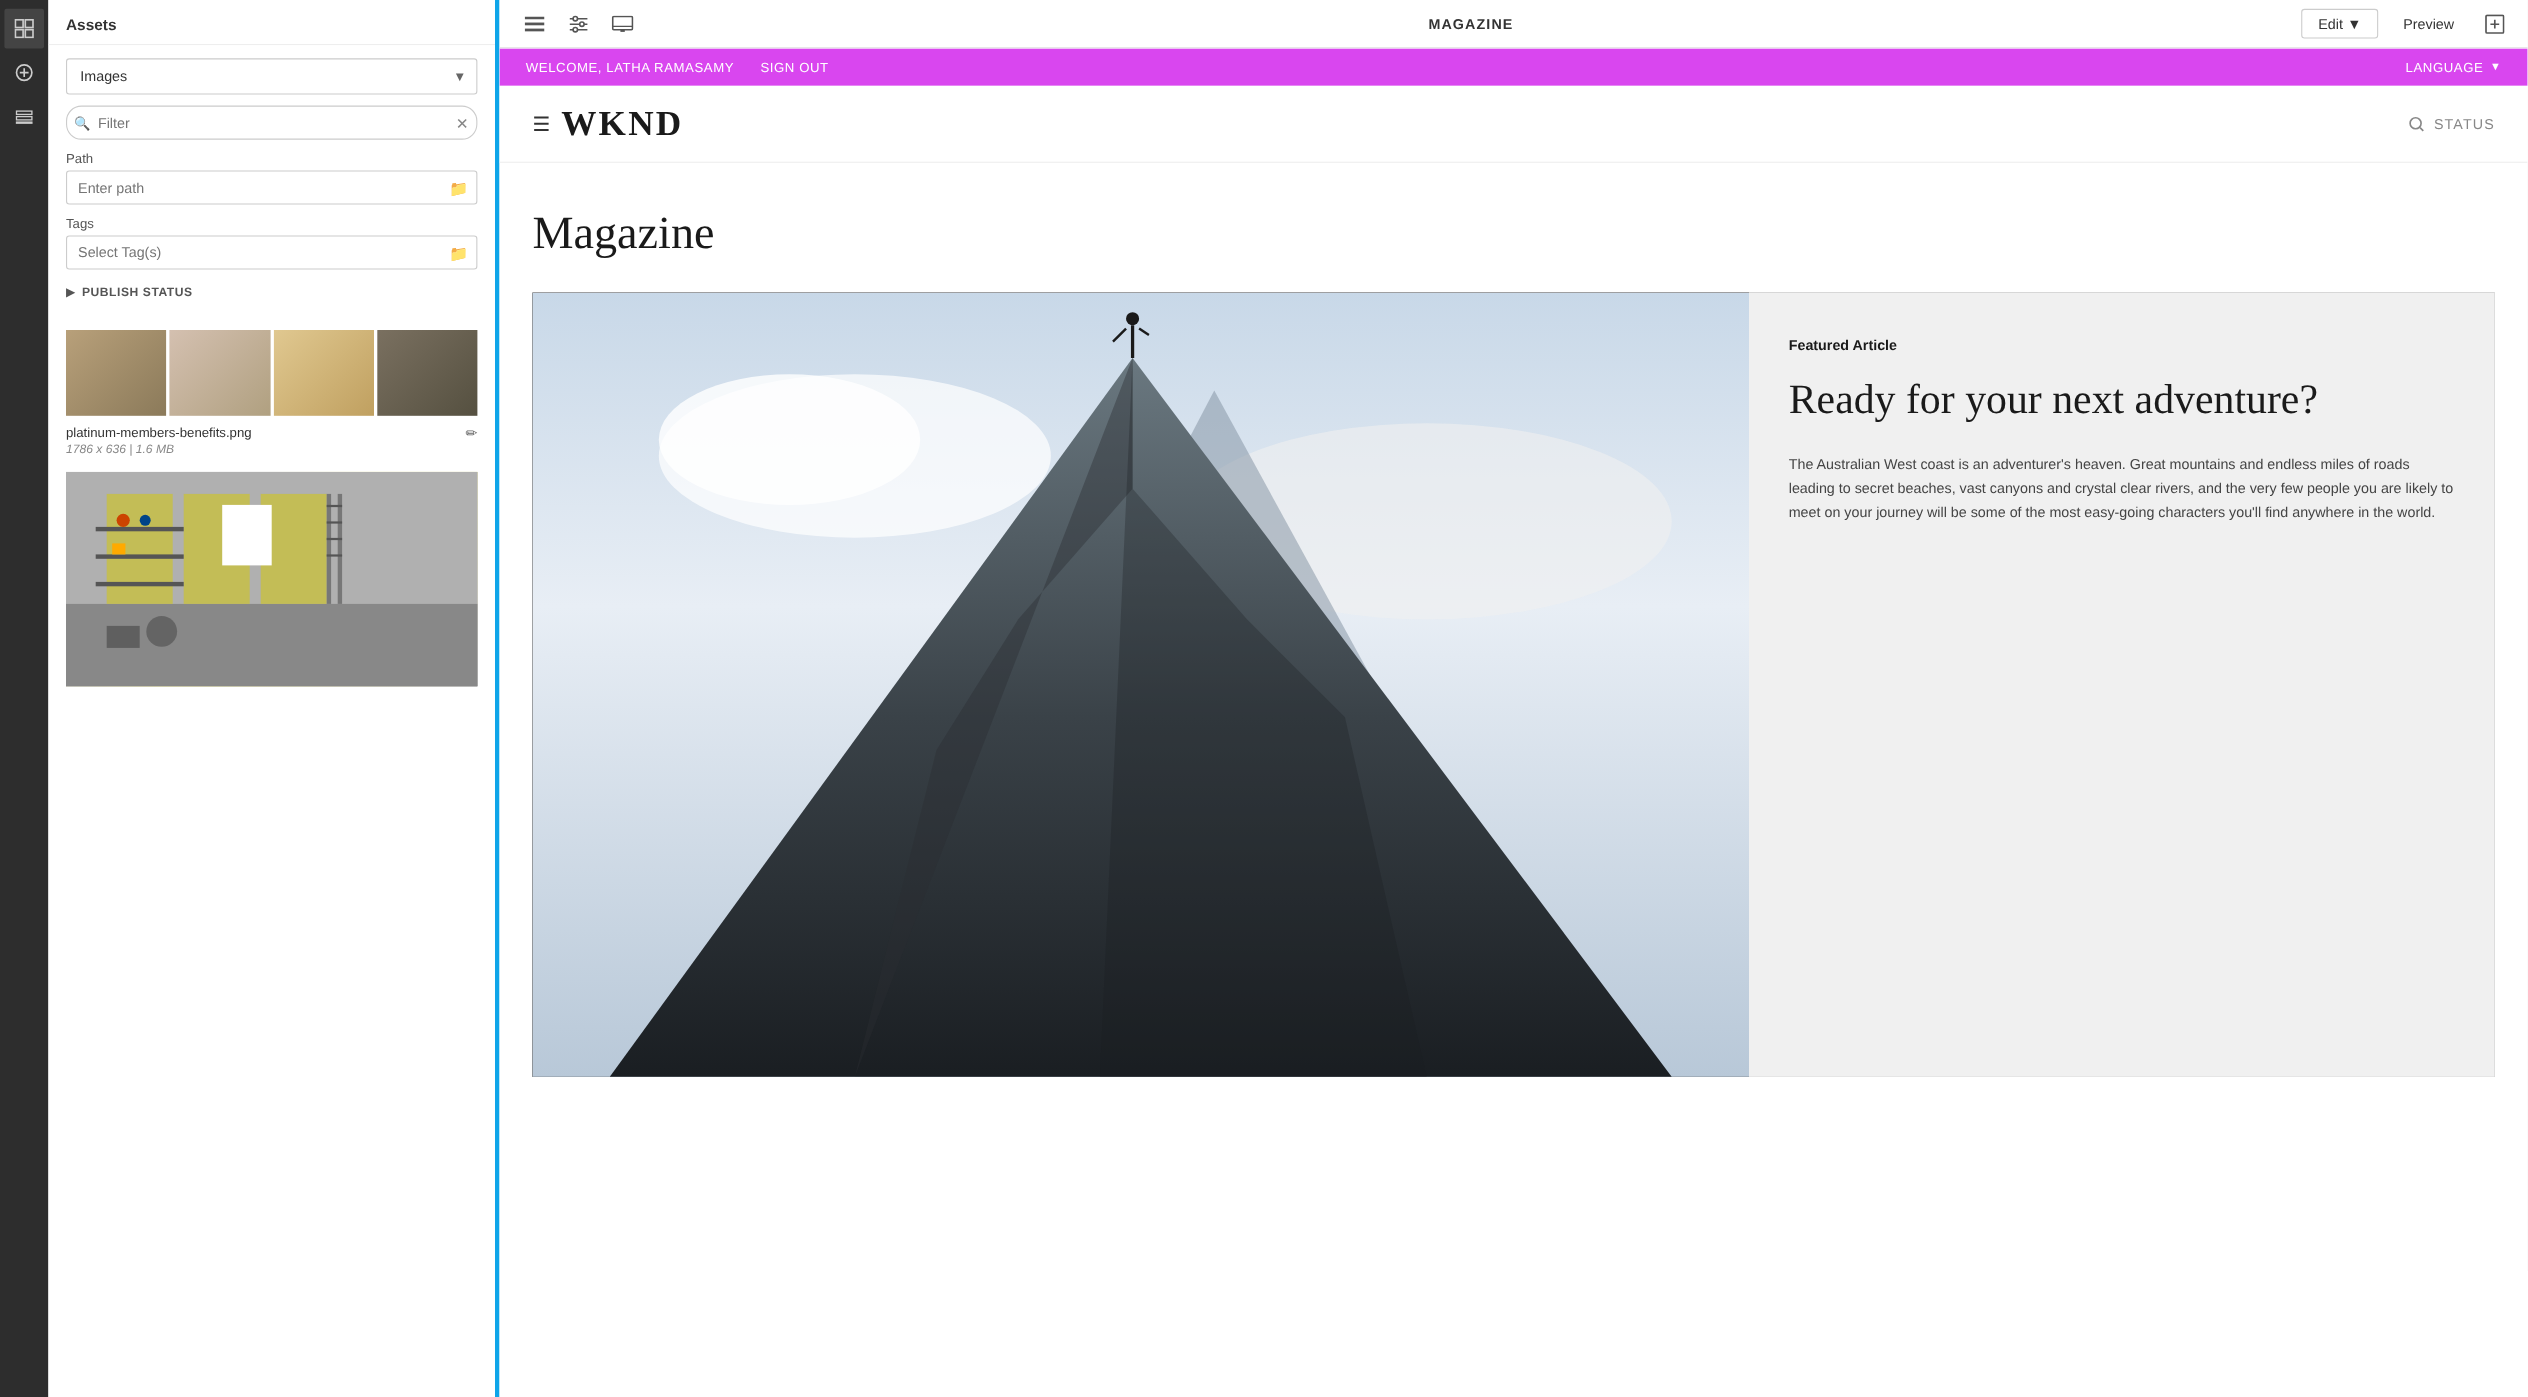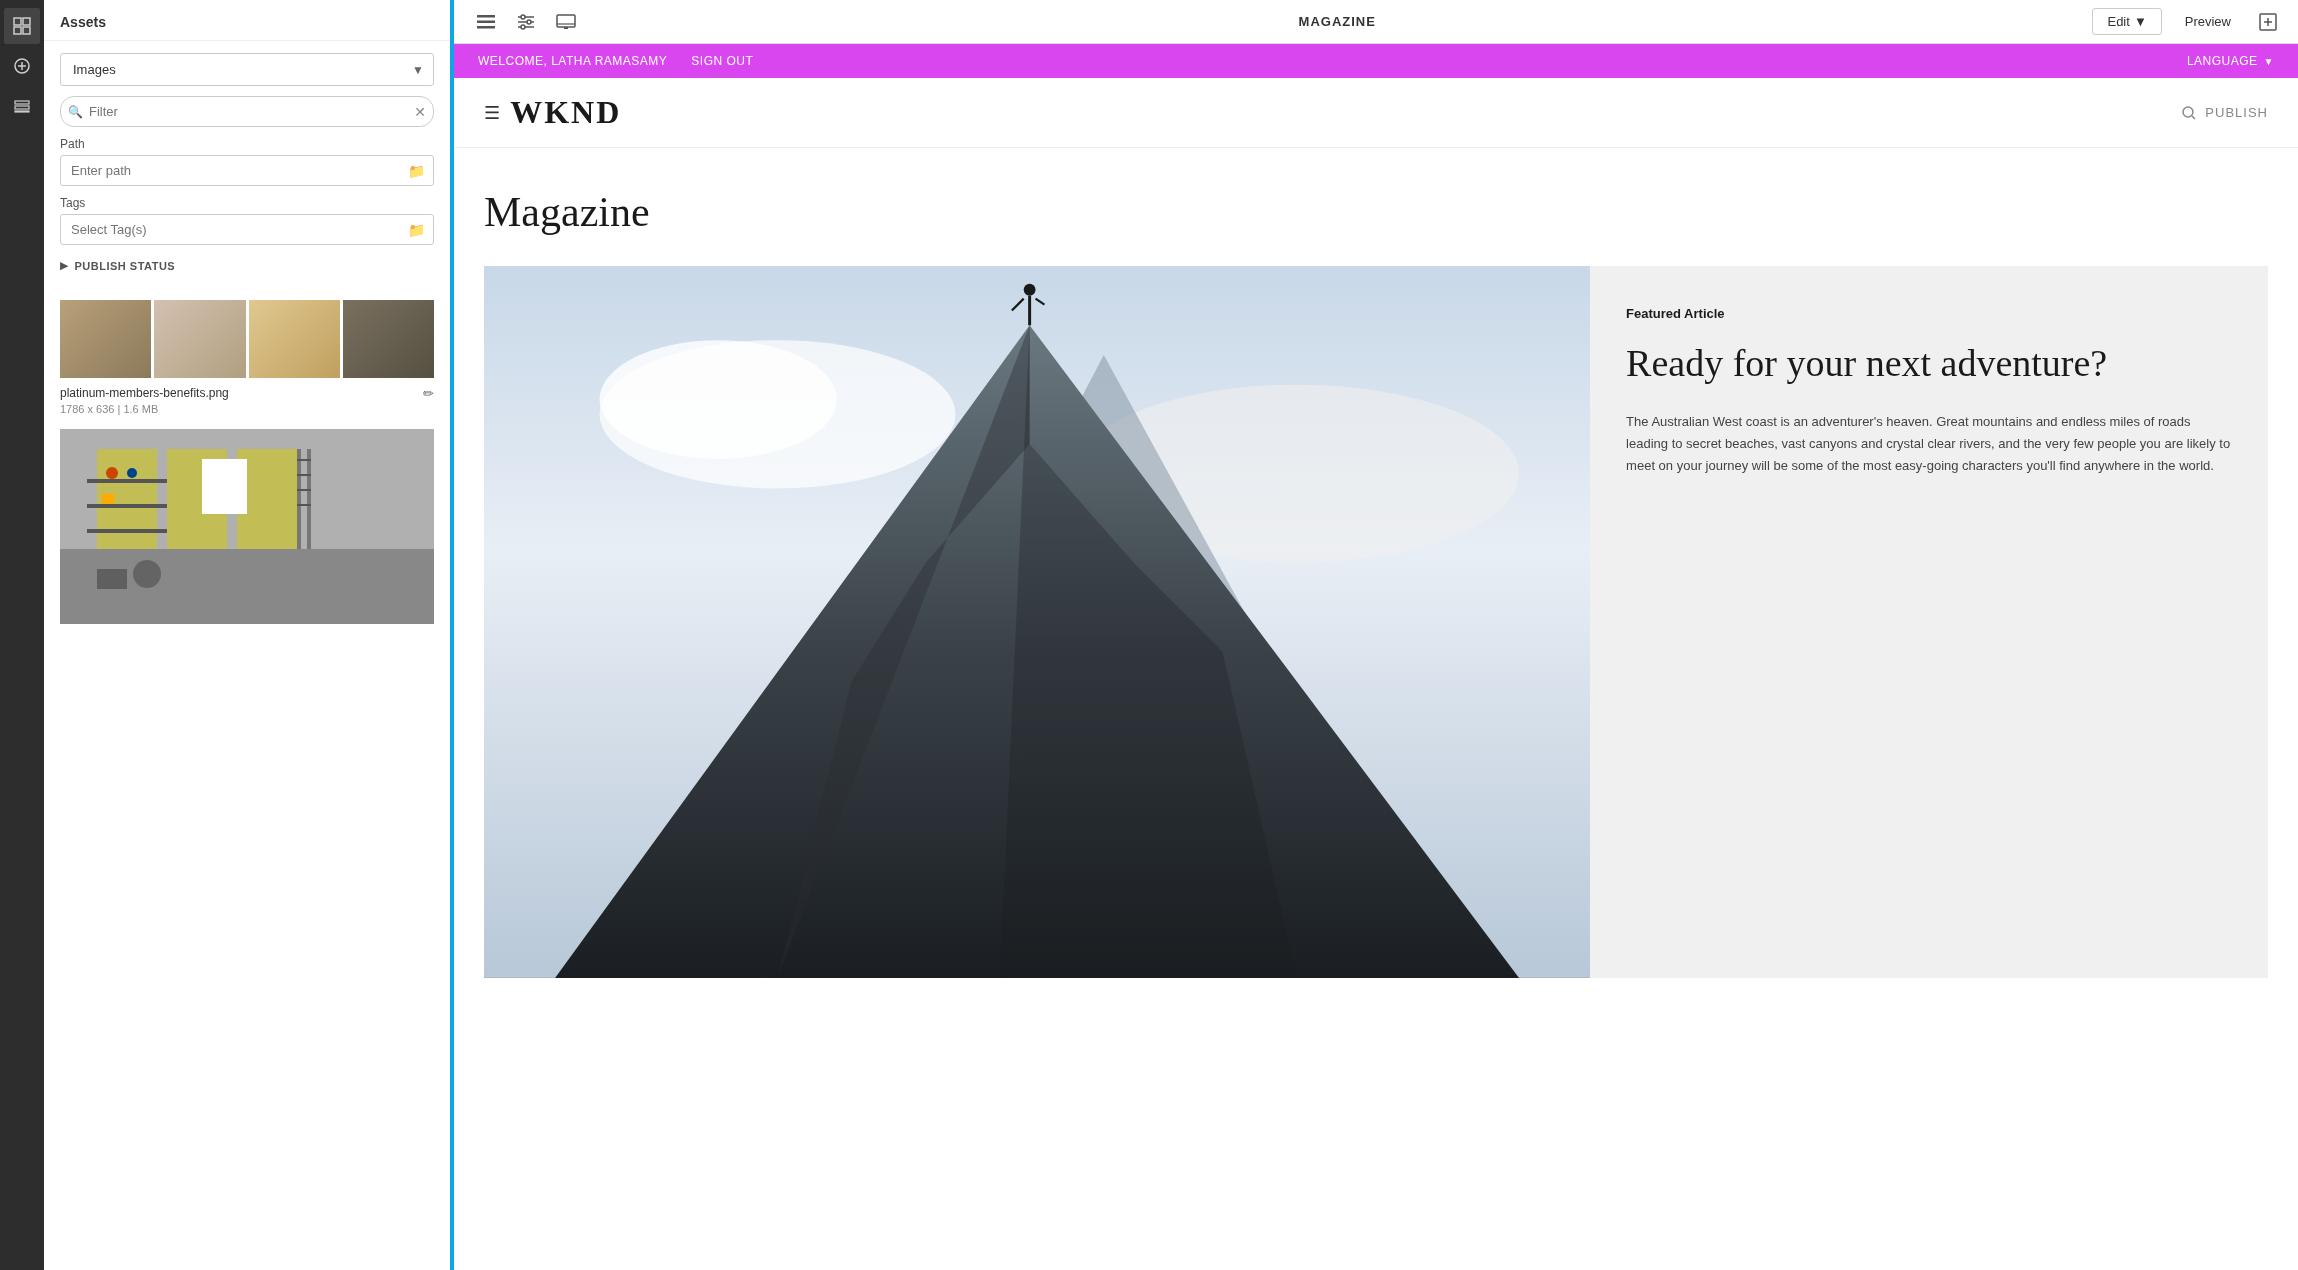--- a/index.html
+++ b/index.html
@@ -163,20 +163,21 @@
     }
     .asset-edit-icon {
       color: #666;
       cursor: pointer;
       font-size: 13px;
     }
     .asset-meta {
       font-size: 11px;
       color: #888;
       margin-bottom: 14px;
+      font-style: italic;
     }
     .asset-thumb-large {
       width: 100%;
       height: 195px;
       background: #888;
       margin-top: 6px;
     }
 
     
     .main-area {
@@ -565,21 +566,21 @@
     <div class="site-header">
       <div class="site-logo-area">
         <span class="hamburger-icon">☰</span>
         <span class="site-logo">WKND</span>
       </div>
       <div class="site-search" style="cursor:pointer;">
         <svg width="16" height="16" viewBox="0 0 16 16" fill="none">
           <circle cx="7" cy="7" r="5" stroke="#888" stroke-width="1.5"></circle>
           <line x1="11" y1="11" x2="14" y2="14" stroke="#888" stroke-width="1.5"></line>
         </svg>
-        <span style="font-size:13px; letter-spacing:1px; color:#888;">PUBLISH</span>
+        <span style="font-size:13px; letter-spacing:1px; color:#888;">STATUS</span>
       </div>
     </div>
 
     <div class="page-content">
       <h1 class="page-title">Magazine</h1>
 
       <div class="featured-section">
 
         <div class="featured-image">
           <svg width="100%" height="100%" viewBox="0 0 750 480" preserveAspectRatio="xMidYMid slice">

